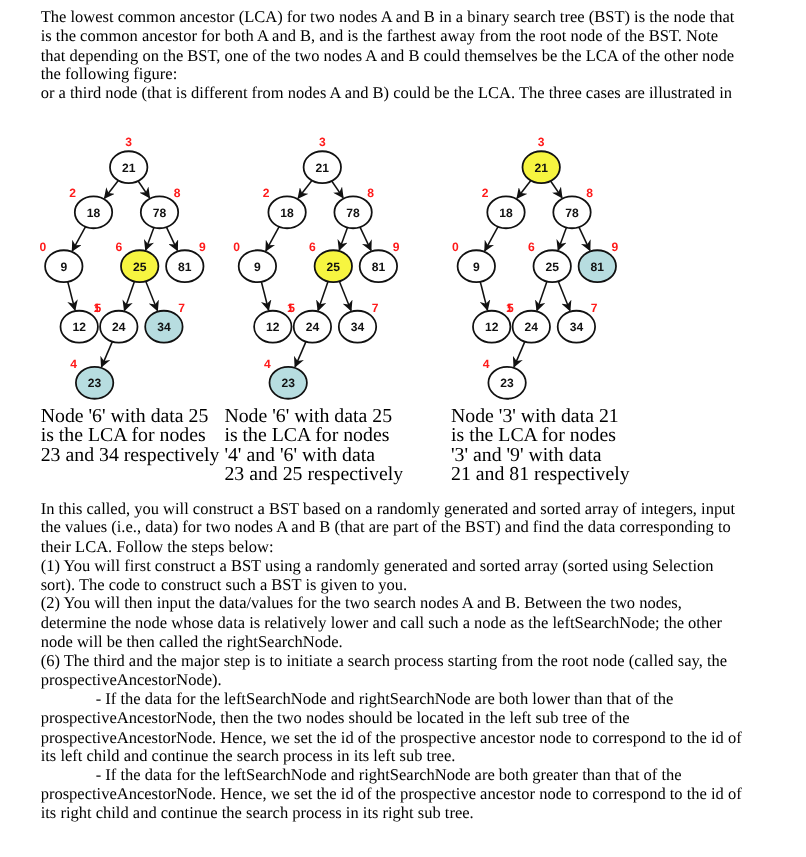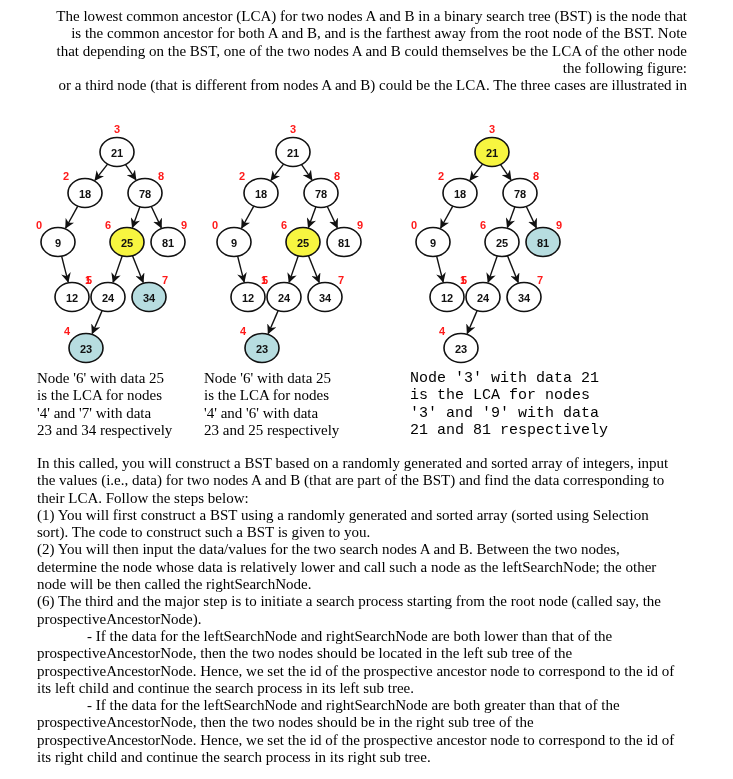--- a/index.html
+++ b/index.html
@@ -16,21 +16,21 @@
     color: #000;
   }
   .para {
     position: absolute;
     left: 37px;
     width: 650px;
     font-size: 15px;
     line-height: 17.3px;
     margin: 0;
   }
-  #intro { top: 8px; text-align: right; }
+  #intro { top: 8px; }
   #body-text { top: 455px; }
   .line { display: block; white-space: nowrap; }
   .indent { padding-left: 50px; }
 
   svg#figure {
     position: absolute;
     left: 0;
     top: 115px;
   }
   .node-label {
@@ -46,27 +46,27 @@
     font-weight: bold;
     font-size: 11px;
     fill: #ff1a1a;
     text-anchor: middle;
   }
   .edge { stroke: #111; stroke-width: 1.4; fill: none; }
 
   .caption {
     position: absolute;
     top: 370px;
-    font-size: 15px;
+    font-size: 18px;
     line-height: 17.3px;
     white-space: nowrap;
   }
   #cap-0 { left: 37px; }
   #cap-1 { left: 204px; }
-  #cap-2 { left: 410px; font-family: Liberation Mono, monospace; }
+  #cap-2 { left: 410px; }
 </style>
 </head>
 <body>
 
 <div class="para" id="intro">
   <span class="line">The lowest common ancestor (LCA) for two nodes A and B in a binary search tree (BST) is the node that</span>
   <span class="line">is the common ancestor for both A and B, and is the farthest away from the root node of the BST. Note</span>
   <span class="line">that depending on the BST, one of the two nodes A and B could themselves be the LCA of the other node</span>
   <span class="line">the following figure:</span>
   <span class="line">or a third node (that is different from nodes A and B) could be the LCA. The three cases are illustrated in</span>
@@ -261,21 +261,20 @@
           <text x="168" y="128" class="node-label">81</text>
           <text x="184" y="113.5" class="idx-label">9</text>
         </g>
       </g>
     </g>
 </svg>
 
 <div class="caption" id="cap-0">
   <span class="line">Node '6' with data 25</span>
   <span class="line">is the LCA for nodes</span>
-  <span class="line">'4' and '7' with data</span>
   <span class="line">23 and 34 respectively</span>
 </div>
 <div class="caption" id="cap-1">
   <span class="line">Node '6' with data 25</span>
   <span class="line"> is the LCA for nodes</span>
   <span class="line"> '4' and '6' with data</span>
   <span class="line"> 23 and 25 respectively</span>
 </div>
 <div class="caption" id="cap-2">
   <span class="line">Node '3' with data 21</span>
@@ -293,16 +292,15 @@
     <span class="line">(2) You will then input the data/values for the two search nodes A and B. Between the two nodes,</span>
     <span class="line">determine the node whose data is relatively lower and call such a node as the leftSearchNode; the other</span>
     <span class="line">node will be then called the rightSearchNode.</span>
     <span class="line">(6) The third and the major step is to initiate a search process starting from the root node (called say, the</span>
     <span class="line">prospectiveAncestorNode).</span>
     <span class="line indent">- If the data for the leftSearchNode and rightSearchNode are both lower than that of the</span>
     <span class="line">prospectiveAncestorNode, then the two nodes should be located in the left sub tree of the</span>
     <span class="line">prospectiveAncestorNode. Hence, we set the id of the prospective ancestor node to correspond to the id of</span>
     <span class="line">its left child and continue the search process in its left sub tree.</span>
     <span class="line indent">- If the data for the leftSearchNode and rightSearchNode are both greater than that of the</span>
-    <span class="line">prospectiveAncestorNode, then the two nodes should be in the right sub tree of the</span>
     <span class="line">prospectiveAncestorNode. Hence, we set the id of the prospective ancestor node to correspond to the id of</span>
     <span class="line">its right child and continue the search process in its right sub tree.</span>
   </div>
 
 </body></html>

